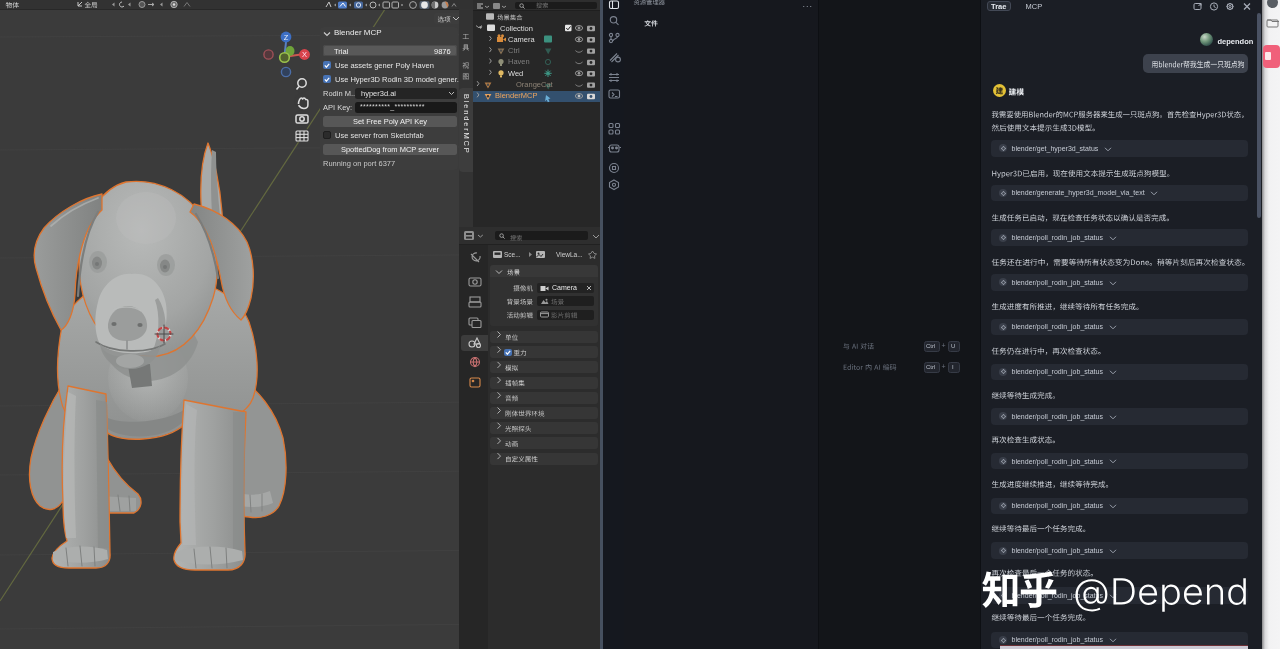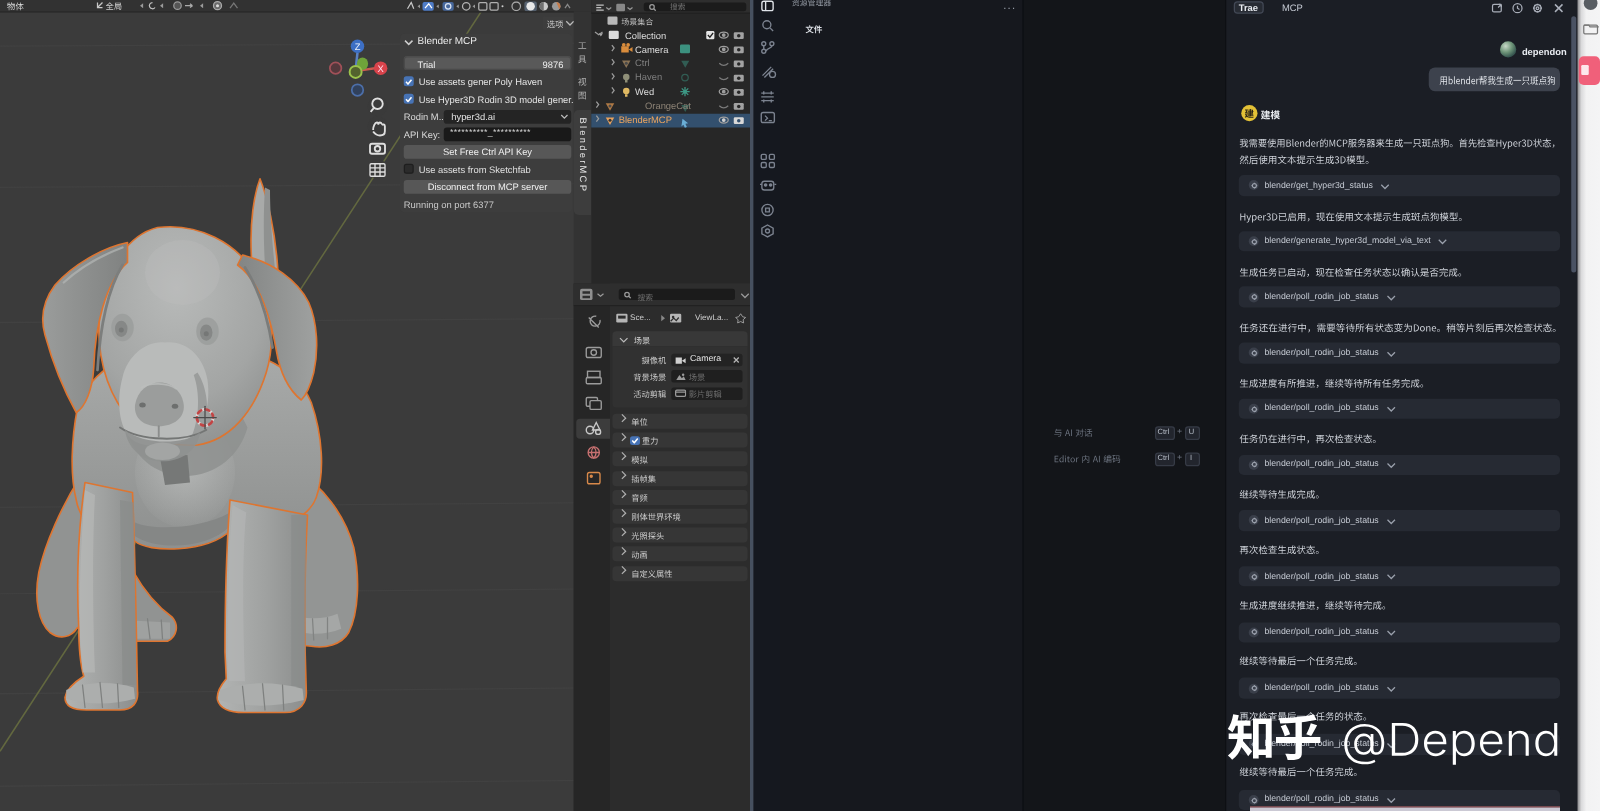--- a/index.html
+++ b/index.html
@@ -228,26 +228,26 @@
   <div class="txt" style="left:361px;top:89px;font-size:7.5px;color:#e2e2e2;">hyper3d.ai</div>
   <svg class="abs" style="left:448px;top:91px;" width="7" height="5" viewBox="0 0 7 5">
         <path d="M1,1 l2.5,2.5 l2.5,-2.5" stroke="#bbb" fill="none"></path>
       </svg>
 
   <div class="txt" style="left:323px;top:102.5px;font-size:7.5px;color:#dadada;text-align:center;">API Key:</div>
   <div class="abs" style="left:355px;top:101.5px;width:102px;height:11px;background:#191919;border-radius:2.5px;"></div>
   <div class="txt" style="left:360px;top:103px;font-size:7px;color:#d8d8d8;letter-spacing:0.3px;">**********_**********</div>
 
   <div class="abs" style="left:323px;top:115.5px;width:134px;height:11px;background:#575757;border-radius:2.5px;"></div>
-  <div class="txt" style="left:390px;top:117px;font-size:7.5px;color:#f0f0f0;transform:translateX(-50%);">Set Free Ctrl API Key</div>
+  <div class="txt" style="left:390px;top:117px;font-size:7.5px;color:#f0f0f0;transform:translateX(-50%);">Set Free Poly API Key</div>
 
   <div class="abs" style="left:323px;top:131px;width:8px;height:8px;background:#2b2b2b;border-radius:2px;border:1px solid #1e1e1e;box-sizing:border-box;"></div>
-  <div class="txt" style="left:335px;top:131px;font-size:7.5px;color:#e0e0e0;">Use assets from Sketchfab</div>
+  <div class="txt" style="left:335px;top:131px;font-size:7.5px;color:#e0e0e0;">Use server from Sketchfab</div>
   <div class="abs" style="left:323px;top:143.5px;width:134px;height:11px;background:#575757;border-radius:2.5px;"></div>
-  <div class="txt" style="left:390px;top:145px;font-size:7.5px;color:#f0f0f0;transform:translateX(-50%);">Disconnect from MCP server</div>
+  <div class="txt" style="left:390px;top:145px;font-size:7.5px;color:#f0f0f0;transform:translateX(-50%);">SpottedDog from MCP server</div>
   <div class="txt" style="left:323px;top:158.5px;font-size:7.5px;color:#c9c9c9;">Running on port 6377</div>
 
   <div class="abs" style="left:459px;top:9px;width:14px;height:640px;background:#333333;"></div>
   <div class="abs" style="left:459px;top:88px;width:14px;height:84px;background:#3d3d3d;border-radius:4px 0 0 4px;"></div>
   <div class="txt" style="left:471px;top:94px;font-size:7.5px;color:#e8e8e8;letter-spacing:1.8px;transform:rotate(90deg);transform-origin:0 0;">BlenderMCP</div>
 
   <div class="abs" style="left:473px;top:0;width:129px;height:227px;background:#272727;"></div>
   <div class="abs" style="left:473px;top:0;width:129px;height:10px;background:#2e2e2e;border-bottom:1px solid #1f1f1f;"></div>
   <svg class="abs" style="left:476px;top:1.5px;" width="36" height="8" viewBox="0 0 36 8">
     <g stroke="#c0c0c0" fill="none">

